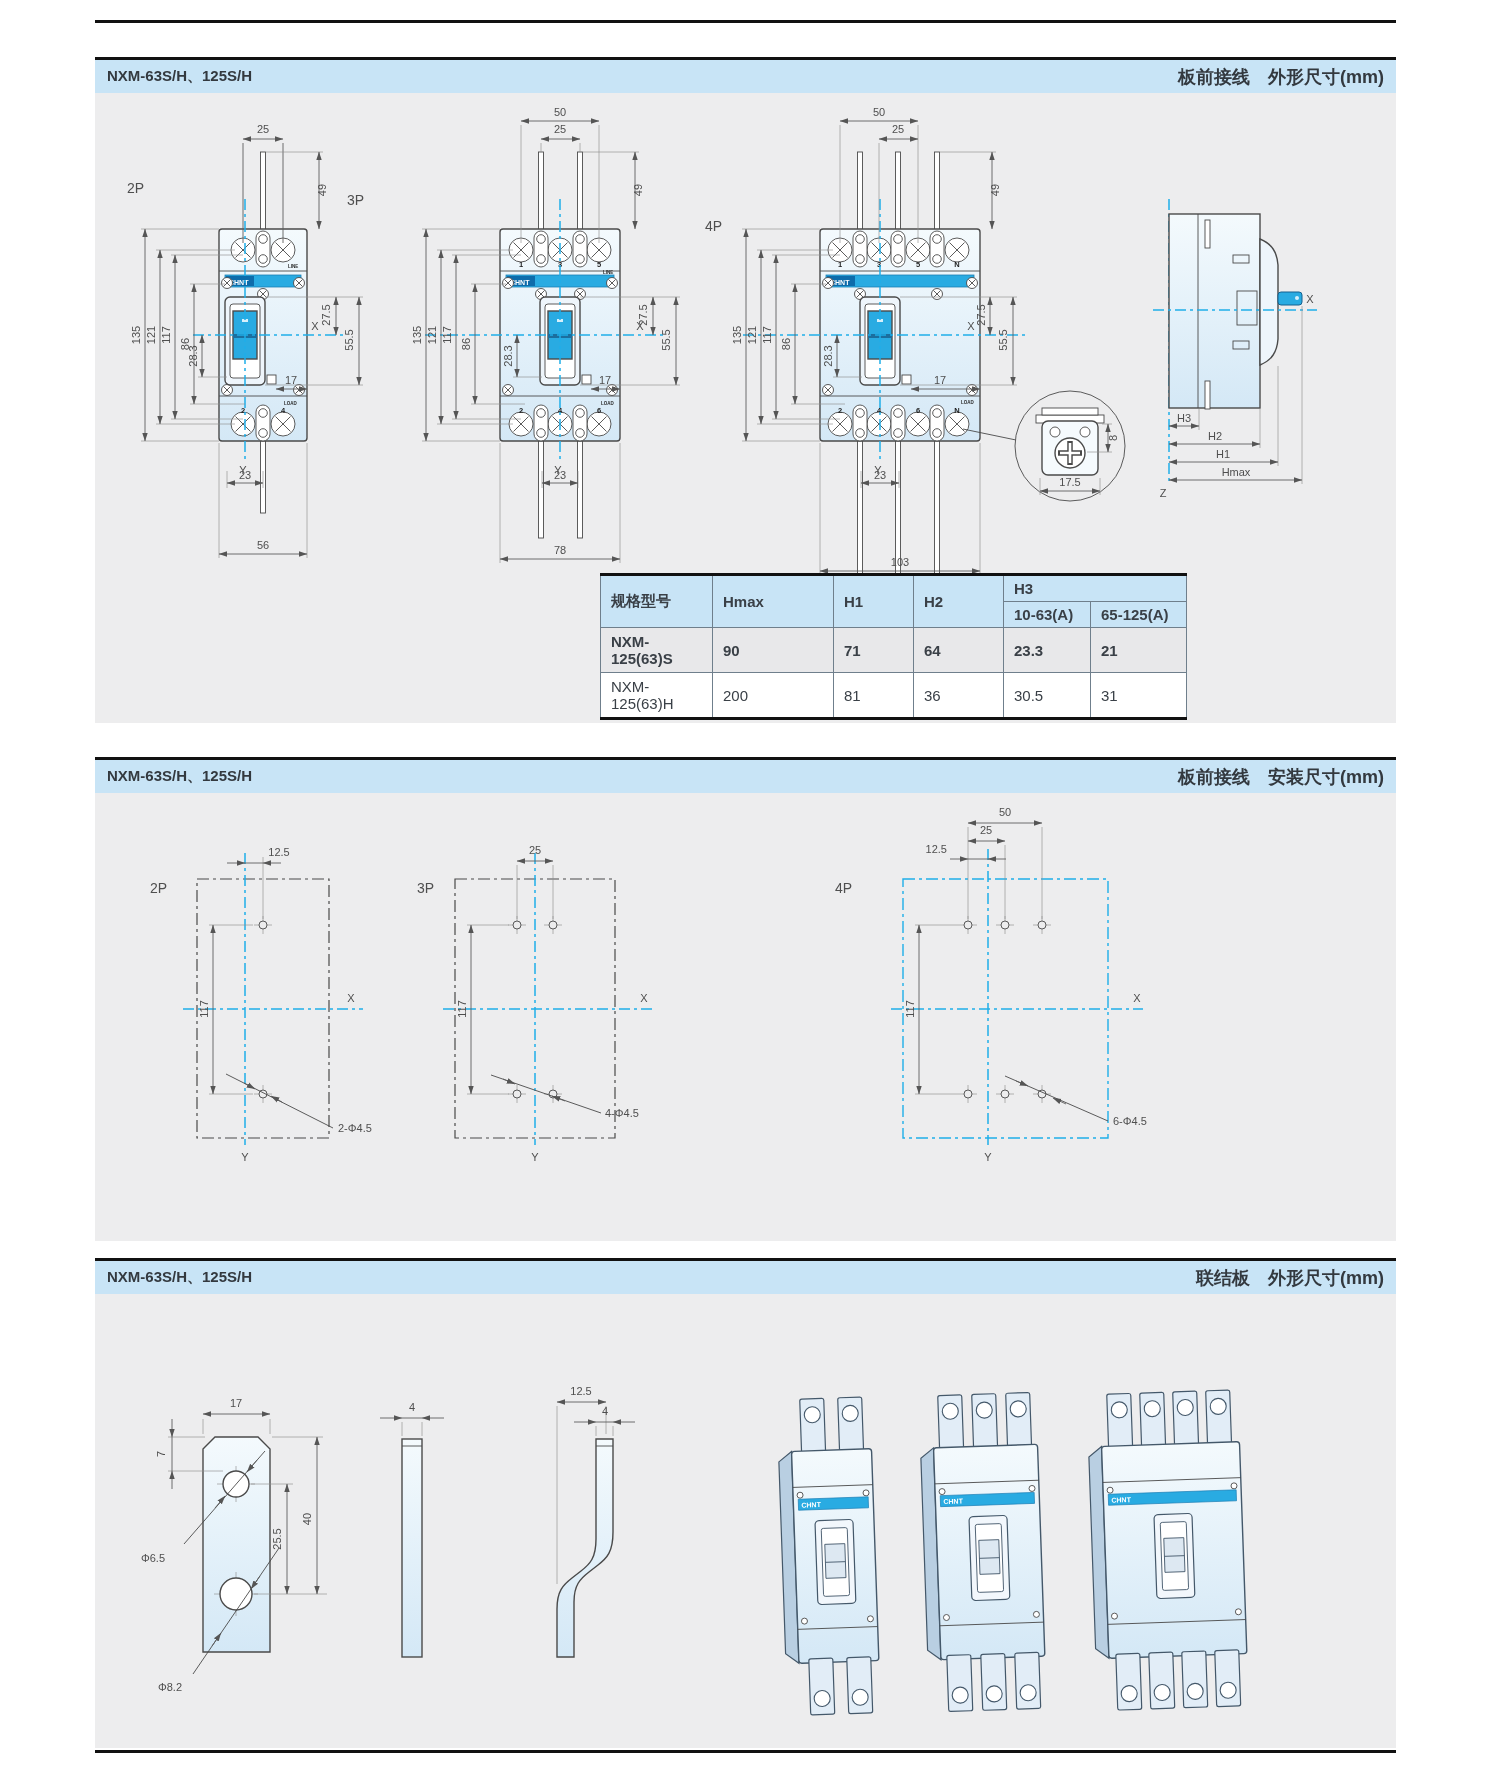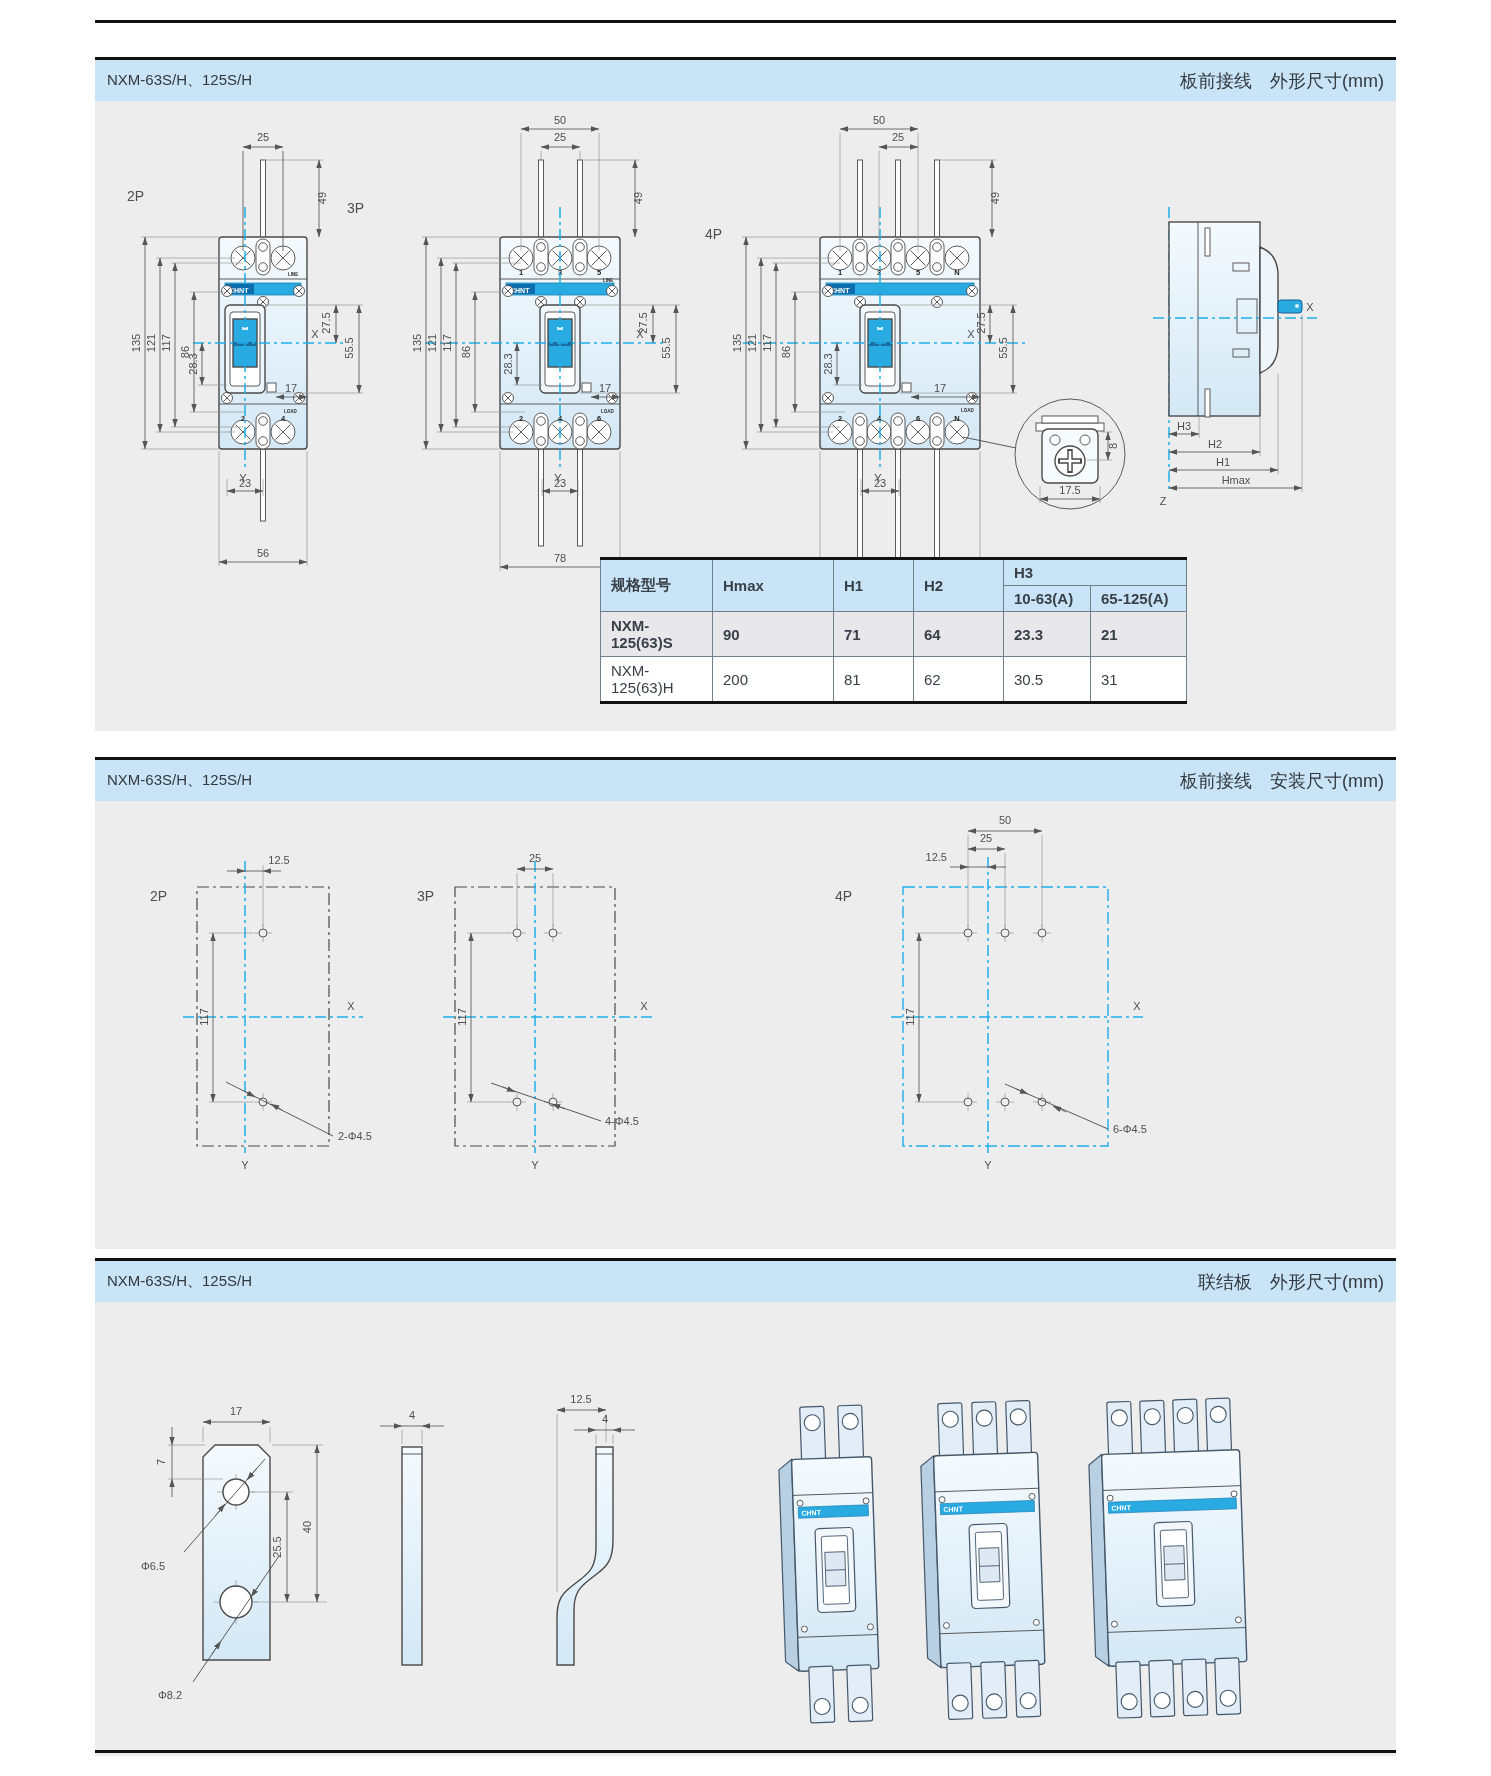--- a/index.html
+++ b/index.html
@@ -1,39 +1,39 @@
 <!DOCTYPE html>
 <html><head>
 <meta charset="utf-8">
 <style>
   html,body{margin:0;padding:0;background:#fff;}
   .page{position:relative;width:1491px;height:1776px;background:#fff;overflow:hidden;
         font-family:"Liberation Sans",sans-serif;}
   .hrule{position:absolute;left:95px;width:1301px;height:3px;background:#111;}
   .sec{position:absolute;left:95px;width:1301px;}
-  .sec-header{border-top:3px solid #111;background:#c8e4f6;height:44px;display:flex;
-      align-items:center;justify-content:space-between;padding:0 12px;box-sizing:border-box;}
+  .sec-header{border-top:3px solid #111;background:#c8e4f6;height:36px;display:flex;
+      align-items:center;justify-content:space-between;padding:0 12px;box-sizing:border-box;font-weight:bold;}
   .sec-title{font-size:15px;color:#33393f;}
   .sec-sub{font-size:18px;color:#33393f;}
   .sec-body{position:relative;background:#ededee;}
   svg text{font-family:"Liberation Sans",sans-serif;}
   .s1{stroke:#4a4a4a;stroke-width:1.4;}
   .s2{stroke:#4a4a4a;stroke-width:0.9;}
   .s3{stroke:#5f5f5f;stroke-width:0.9;}
   .se{stroke:#8f8f8f;stroke-width:0.65;}
   .dt{font-size:11px;fill:#4f4f4f;text-anchor:middle;}
   .plbl{font-size:14px;fill:#4f4f4f;}
   .tiny{font-size:4.5px;font-weight:bold;fill:#2a2a2a;text-anchor:start;}
   .num{font-size:7.5px;font-weight:bold;fill:#1e1e1e;text-anchor:middle;}
   .brandtx{font-size:7px;font-weight:bold;fill:#fff;}
   .cl{stroke:#1faee9;stroke-width:1.5;fill:none;stroke-dasharray:11 4 3 4;}
   .dashrect{stroke:#4a4a4a;stroke-width:1.2;fill:none;stroke-dasharray:12 4 3 4;}
   .dashrectc{stroke:#1faee9;stroke-width:1.4;fill:none;stroke-dasharray:12 4 3 4;}
   
-  .spec-table{position:absolute;left:505px;top:456px;width:586px;border-collapse:collapse;
+  .spec-table{position:absolute;left:505px;top:480px;width:586px;border-collapse:collapse;
      font-size:15px;color:#3a4047;border-top:3px solid #111;border-bottom:3px solid #111;background:#fff;table-layout:fixed;}
   .spec-table th{background:#c8e4f6;font-weight:bold;text-align:left;padding:4px 10px;border:1px solid #6f7f8c;}
   .spec-table td{padding:5px 10px;border:1px solid #6f7f8c;}
   .spec-table tr.alt td{background:#e8e8ea;font-weight:bold;}
 </style>
 </head>
 <body>
 
 <div class="page">
   <div class="hrule" style="top:20px"></div>
@@ -424,21 +424,21 @@
             <td>90</td>
             <td>71</td>
             <td>64</td>
             <td>23.3</td>
             <td>21</td>
           </tr>
           <tr>
             <td>NXM-125(63)H</td>
             <td>200</td>
             <td>81</td>
-            <td>62</td>
+            <td>36</td>
             <td>30.5</td>
             <td>31</td>
           </tr>
         </tbody>
       </table>
     </div>
   </div>
 
   <div class="sec" style="top:757px">
     <div class="sec-header">

